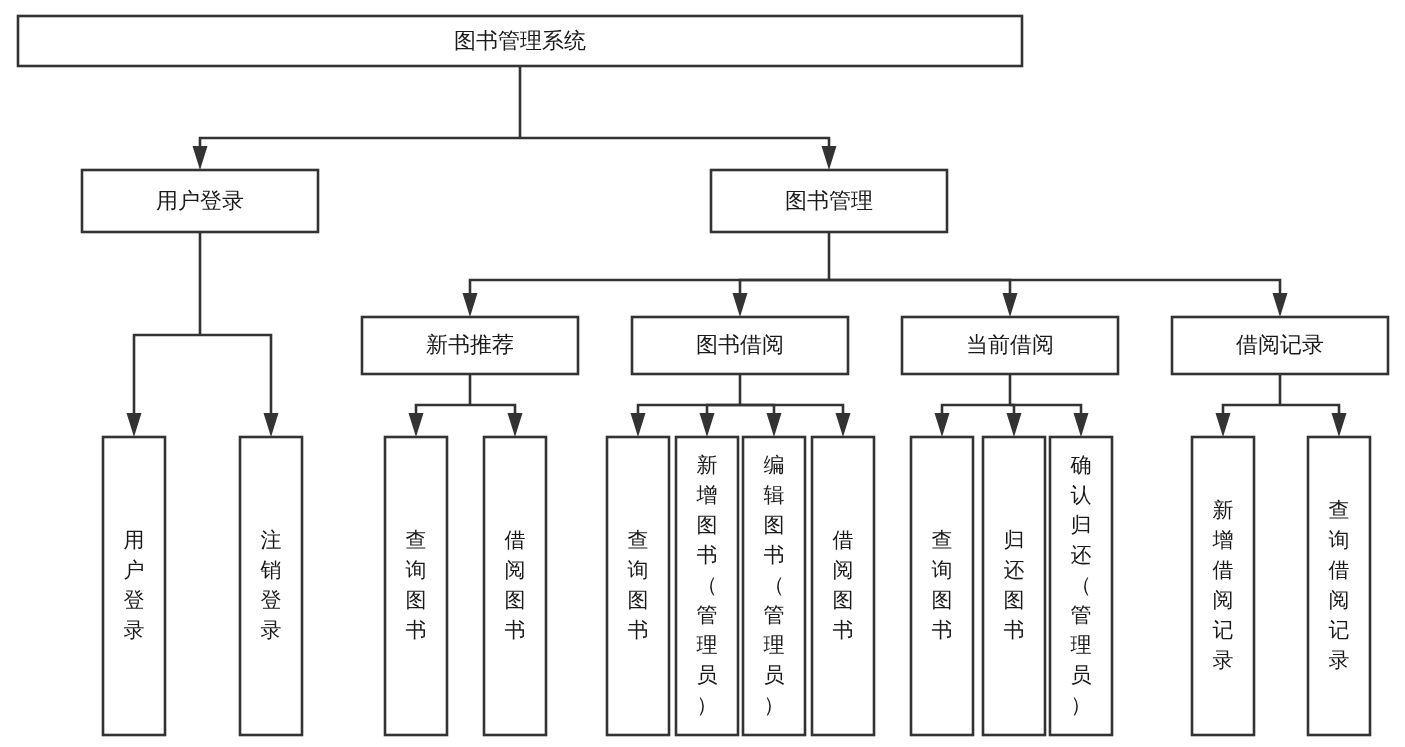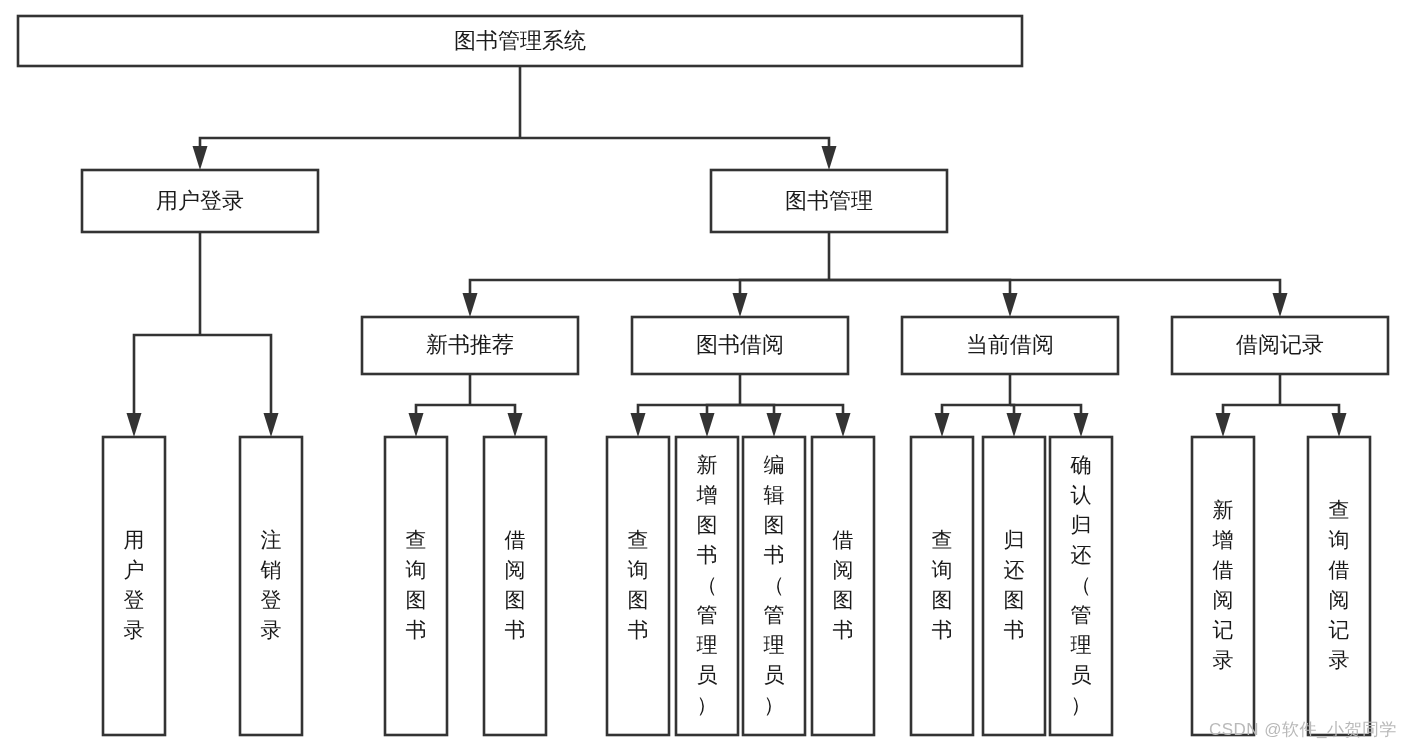--- a/index.html
+++ b/index.html
@@ -195,14 +195,13 @@
         <g>
           <rect x="1192" y="437" width="62" height="298" class="node-box"></rect>
           <text x="1223" y="0" class="node-label-vertical"><tspan x="1223" y="511" dominant-baseline="middle">新</tspan><tspan x="1223" y="541" dominant-baseline="middle">增</tspan><tspan x="1223" y="571" dominant-baseline="middle">借</tspan><tspan x="1223" y="601" dominant-baseline="middle">阅</tspan><tspan x="1223" y="631" dominant-baseline="middle">记</tspan><tspan x="1223" y="661" dominant-baseline="middle">录</tspan></text>
         </g>
         <g>
           <rect x="1308" y="437" width="62" height="298" class="node-box"></rect>
           <text x="1339" y="0" class="node-label-vertical"><tspan x="1339" y="511" dominant-baseline="middle">查</tspan><tspan x="1339" y="541" dominant-baseline="middle">询</tspan><tspan x="1339" y="571" dominant-baseline="middle">借</tspan><tspan x="1339" y="601" dominant-baseline="middle">阅</tspan><tspan x="1339" y="631" dominant-baseline="middle">记</tspan><tspan x="1339" y="661" dominant-baseline="middle">录</tspan></text>
         </g>
       </g>
   </svg>
-  <div class="watermark">CSDN @软件_小贺同学</div>
 </div>
 
 </body></html>

